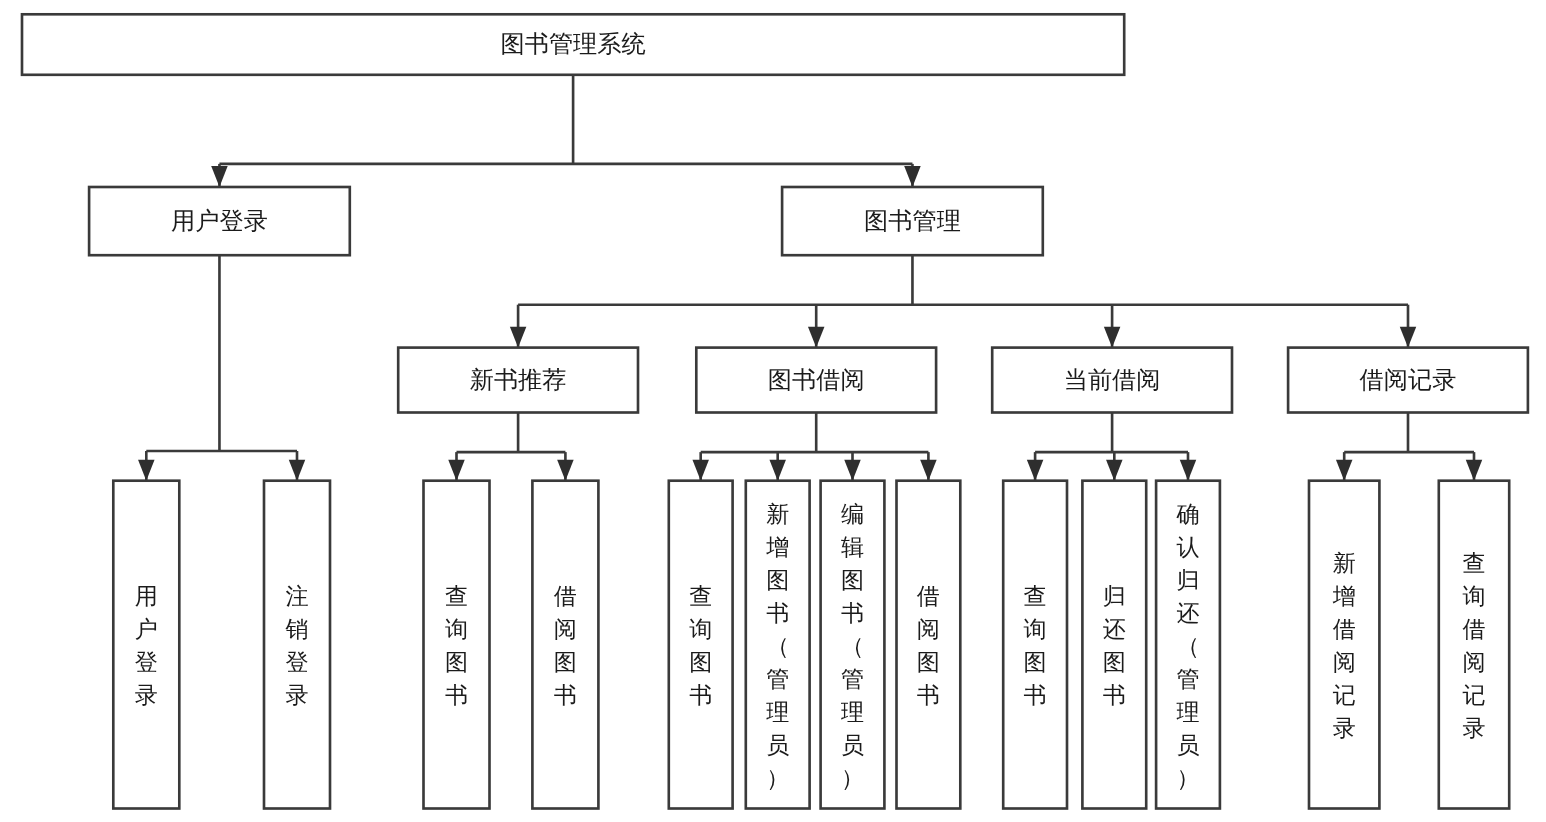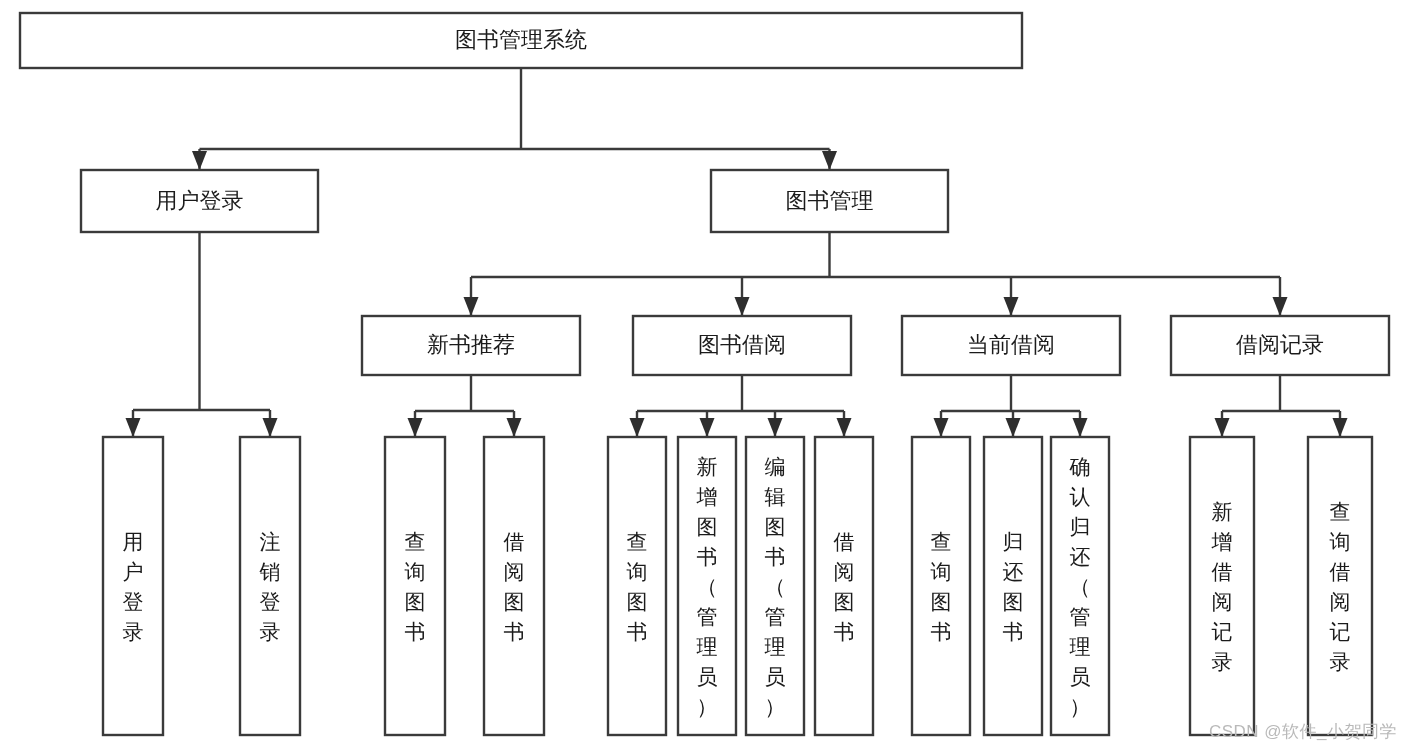--- a/index.html
+++ b/index.html
@@ -199,14 +199,13 @@
         <g>
           <rect x="711" y="170" width="237" height="62" class="node-box"></rect>
           <text x="829.5" y="202" class="node-label-h">图书管理</text>
         </g>
         <g>
           <rect x="20" y="13" width="1002" height="55" class="node-box"></rect>
           <text x="521" y="41.5" class="node-label-h">图书管理系统</text>
         </g>
       </g>
   </svg>
-  <div class="watermark">CSDN @软件_小贺同学</div>
 </div>
 
 </body></html>

